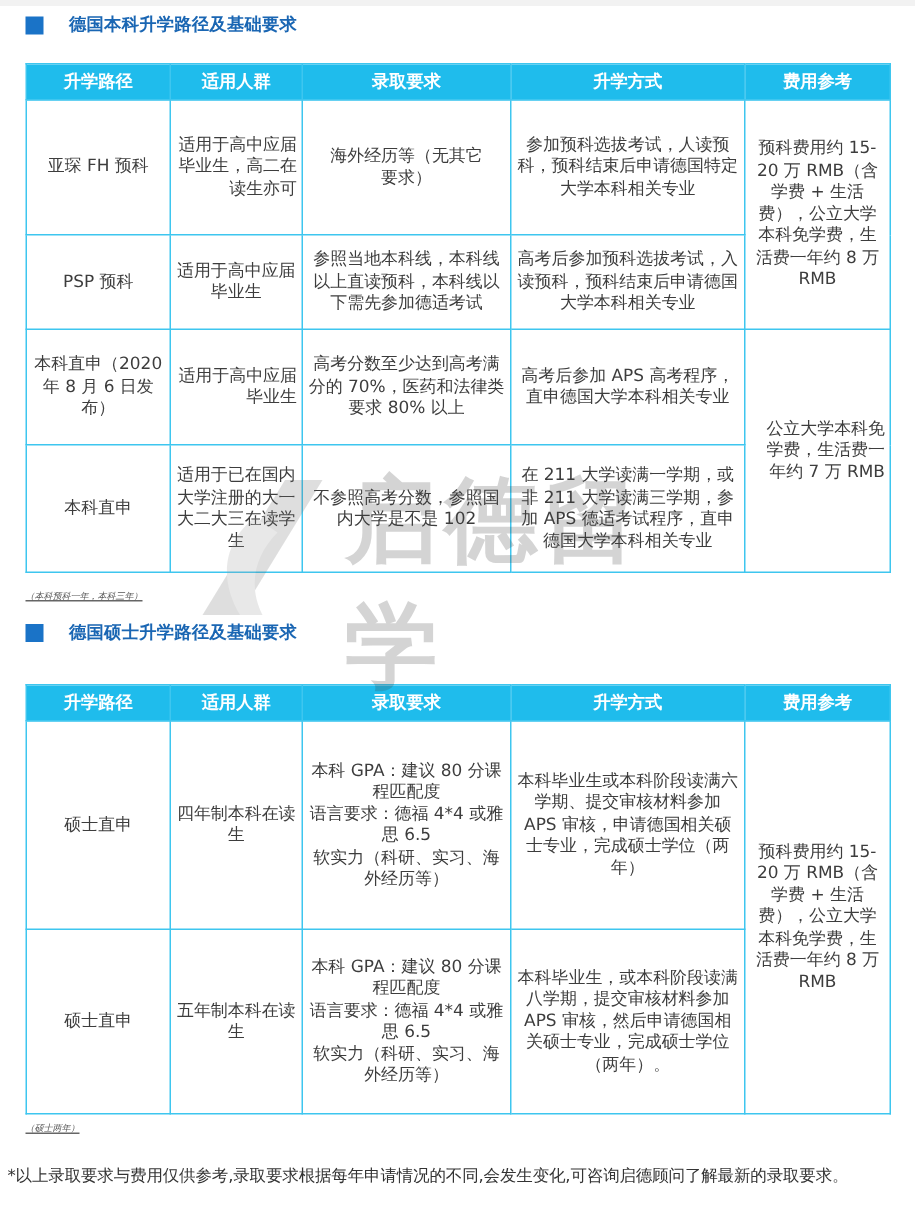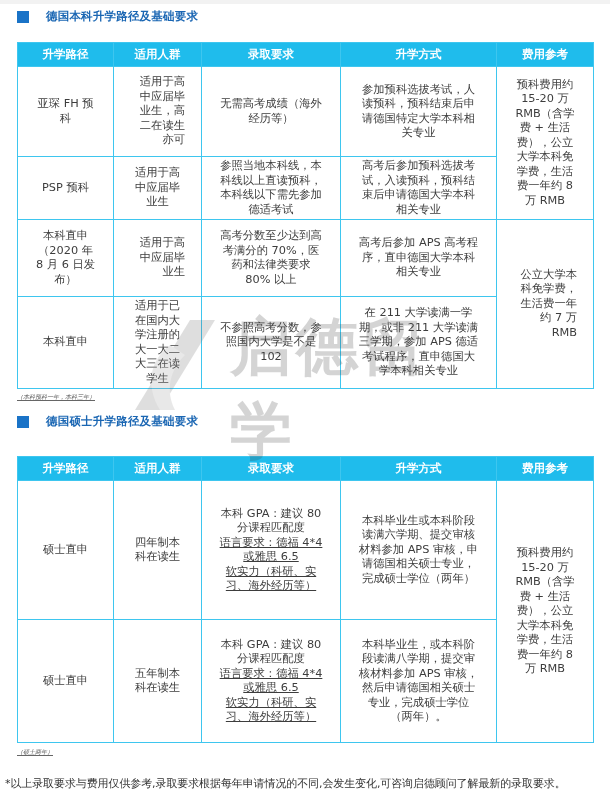--- a/index.html
+++ b/index.html
@@ -2,24 +2,24 @@
 <html><head>
 <meta charset="utf-8">
 <style>
   * { box-sizing: border-box; margin: 0; padding: 0; }
   html, body { width: 610px; height: 806px; background: #ffffff; overflow: hidden; }
   body { position: relative; font-family: "DejaVu Sans", "Liberation Sans", sans-serif; color: #3a3a3a; }
   .topbar { position: absolute; left: 0; top: 0; width: 610px; height: 4px; background: #f2f2f2; }
   .section-title { position: absolute; left: 17px; display: flex; align-items: center; gap: 17px; font-size: 11.5px; font-weight: bold; color: #1a66b3; letter-spacing: 0.2px; }
   .section-title .sq { width: 12px; height: 12px; background: #1a73c7; display: inline-block; }
   table.grid { position: absolute; left: 17px; border-collapse: collapse; table-layout: fixed; }
-  table.grid th, table.grid td { border: 1.5px solid #3ec6ef; text-align: center; vertical-align: middle; font-size: 11.3px; line-height: 14.5px; padding: 2px 16px; color: #3d3d3d; }
+  table.grid th, table.grid td { border: 1.5px solid #3ec6ef; text-align: center; vertical-align: middle; font-size: 11.3px; line-height: 14.5px; padding: 2px 3px; color: #3d3d3d; }
   table.grid th { background: #1fbcec; color: #ffffff; font-weight: bold; font-size: 11.5px; height: 24px; }
   table.grid td.l { text-align: right; }
-  table.grid td .para + .para { margin-top: 0; text-decoration: underline; }
+  table.grid td .para + .para { margin-top: 0; }
   .note { position: absolute; left: 17px; font-size: 6px; font-style: italic; color: #555; text-decoration: underline; text-decoration-color: #666; }
   .footer { position: absolute; left: 5px; top: 776px; font-size: 11px; color: #333; white-space: nowrap; letter-spacing: -0.1px; }
   .watermark { position: absolute; left: 130px; top: 305px; width: 360px; height: 120px; pointer-events: none; opacity: 0.22; }
   .wm-logo { position: absolute; left: 0; top: 10px; width: 90px; height: 100px; }
   .wm-cn { position: absolute; left: 100px; top: 0px; font-size: 62px; font-weight: bold; color: #404040; letter-spacing: 4px; font-family: "DejaVu Sans", sans-serif; }
   .wm-en { position: absolute; left: 110px; top: 78px; font-size: 27px; font-weight: bold; color: #8a8a8a; letter-spacing: 2px; font-family: "DejaVu Serif", "Liberation Serif", serif; }
 </style>
 </head>
 <body>
 
@@ -44,21 +44,21 @@
       <th>适用人群</th>
       <th>录取要求</th>
       <th>升学方式</th>
       <th>费用参考</th>
     </tr>
   </thead>
   <tbody>
     <tr style="height:90px;">
       <td>亚琛 FH 预科</td>
       <td class="l">适用于高中应届毕业生，高二在读生亦可</td>
-      <td style="padding:2px 18px;">无需高考成绩（海外经历等）</td>
+      <td style="padding:2px 18px;">海外经历等（无其它要求）</td>
       <td>参加预科选拔考试，人读预科，预科结束后申请德国特定大学本科相关专业</td>
       <td rowspan="2">预科费用约 15-20 万 RMB（含学费 + 生活费），公立大学本科免学费，生活费一年约 8 万 RMB</td>
     </tr>
     <tr style="height:63px;">
       <td>PSP 预科</td>
       <td>适用于高中应届毕业生</td>
       <td>参照当地本科线，本科线以上直读预科，本科线以下需先参加德适考试</td>
       <td>高考后参加预科选拔考试，入读预科，预科结束后申请德国大学本科相关专业</td>
     </tr>
     <tr style="height:77px;">

